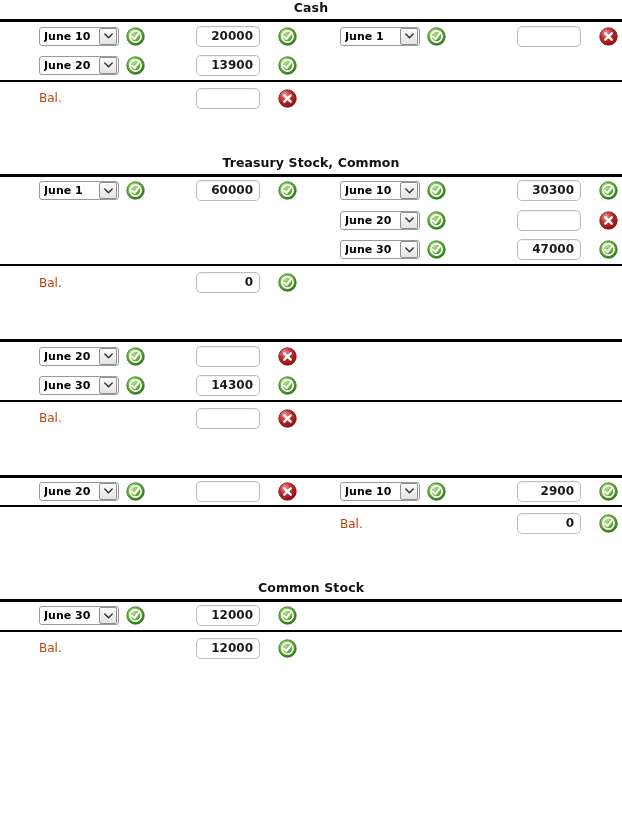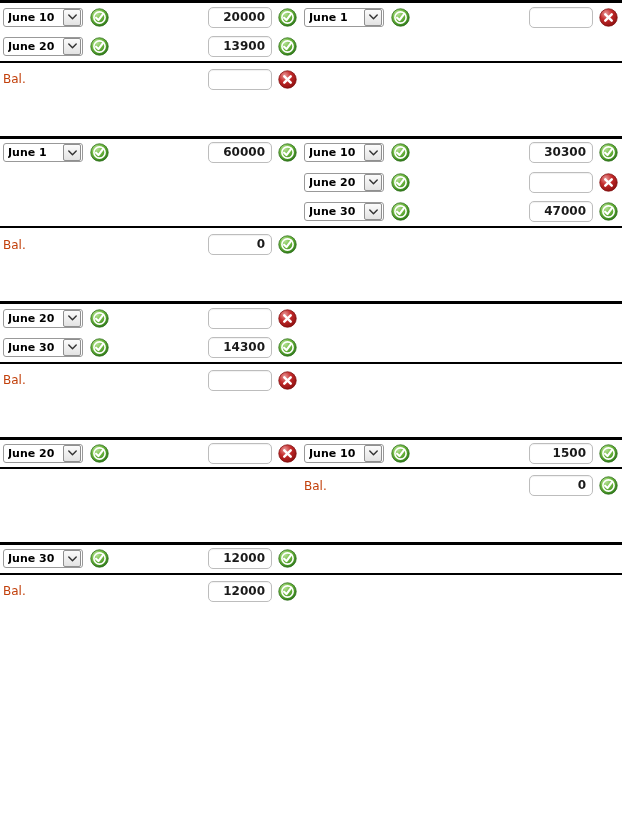--- a/index.html
+++ b/index.html
@@ -58,23 +58,23 @@
   .entry-row-h { height: 30px; }
   .bal-row-h   { height: 34px; }
 
   .cellwrap {
     display: flex;
     align-items: center;
     height: 100%;
     box-sizing: border-box;
   }
   .cell-ld .cellwrap,
-  .cell-rd .cellwrap { padding-left: 3px; gap: 7px; }
+  .cell-rd .cellwrap { padding-left: 3px; gap: 7px; margin-left: 36px; }
   .cell-la .cellwrap,
-  .cell-ra .cellwrap { justify-content: flex-end; padding-right: 4px; gap: 6px; }
+  .cell-ra .cellwrap { justify-content: flex-end; padding-right: 4px; gap: 18px; }
 
   
   .date-select {
     display: inline-flex;
     align-items: center;
     justify-content: space-between;
     width: 80px;
     height: 19px;
     box-sizing: border-box;
     border: 1px solid #999999;
@@ -140,20 +140,21 @@
   }
   .status-icon svg { display: block; }
 
   .gap { height: 40px; }
 </style>
 </head>
 <body>
 
 <div class="worksheet">
     <div class="account">
+      <div class="account-title">Cash</div>
       <table class="taccount">
         <colgroup>
           <col class="col-ld">
           <col class="col-la">
           <col class="col-rd">
           <col class="col-ra">
         </colgroup>
         <tbody>
           <tr class="rule-top entry-row-h">
             <td class="cell-ld">
@@ -312,20 +313,263 @@
                   <svg width="19" height="19" viewBox="0 0 20 20">
                     <defs>
                       <radialGradient id="gNO" cx="35%" cy="28%" r="78%">
                         <stop offset="0%" stop-color="#e89a9a"></stop>
                         <stop offset="45%" stop-color="#c42b2b"></stop>
                         <stop offset="100%" stop-color="#8b0f0f"></stop>
                       </radialGradient>
                     </defs>
                     <circle cx="10" cy="10" r="9.2" fill="url(#gNO)" stroke="#7d0c0c" stroke-width="0.8"></circle>
                     <path d="M6.6 6.6 L13.4 13.4 M13.4 6.6 L6.6 13.4" stroke="#ffffff" stroke-width="2.6" stroke-linecap="round"></path>
+                  </svg>
+                </span>
+              </div>
+            </td>
+            <td class="cell-rd">
+              <div class="cellwrap"></div>
+            </td>
+            <td class="cell-ra">
+              <div class="cellwrap"></div>
+            </td>
+          </tr>
+        </tbody>
+      </table>
+    </div>
+    <div class="gap"></div>
+    <div class="account">
+      <div class="account-title">Treasury Stock, Common</div>
+      <table class="taccount">
+        <colgroup>
+          <col class="col-ld">
+          <col class="col-la">
+          <col class="col-rd">
+          <col class="col-ra">
+        </colgroup>
+        <tbody>
+          <tr class="rule-top entry-row-h">
+            <td class="cell-ld">
+              <div class="cellwrap">
+                <span class="date-select">
+                  <span class="sel-label">June 1</span>
+                  <span class="sel-arrow">
+                    <svg width="9" height="6" viewBox="0 0 9 6">
+                      <path d="M0.8 1 L4.5 4.8 L8.2 1" fill="none" stroke="#333" stroke-width="1.4" stroke-linecap="round" stroke-linejoin="round"></path>
+                    </svg>
+                  </span>
+                </span>
+                <span class="status-icon">
+                  <svg width="19" height="19" viewBox="0 0 20 20">
+                    <defs>
+                      <radialGradient id="gOK" cx="35%" cy="28%" r="78%">
+                        <stop offset="0%" stop-color="#b9e39a"></stop>
+                        <stop offset="45%" stop-color="#6fb83f"></stop>
+                        <stop offset="100%" stop-color="#2d7a18"></stop>
+                      </radialGradient>
+                    </defs>
+                    <circle cx="10" cy="10" r="9.2" fill="url(#gOK)" stroke="#2a6b16" stroke-width="0.8"></circle>
+                    <circle cx="10" cy="10" r="5.9" fill="none" stroke="#ffffff" stroke-width="1.7"></circle>
+                    <path d="M6.4 10.2 L8.9 12.7 L14.0 6.0" fill="none" stroke="#ffffff" stroke-width="2.3" stroke-linecap="round" stroke-linejoin="round"></path>
+                  </svg>
+                </span>
+              </div>
+            </td>
+            <td class="cell-la">
+              <div class="cellwrap">
+                <span class="amount-input">60000</span>
+                <span class="status-icon">
+                  <svg width="19" height="19" viewBox="0 0 20 20">
+                    <defs>
+                      <radialGradient id="gOK" cx="35%" cy="28%" r="78%">
+                        <stop offset="0%" stop-color="#b9e39a"></stop>
+                        <stop offset="45%" stop-color="#6fb83f"></stop>
+                        <stop offset="100%" stop-color="#2d7a18"></stop>
+                      </radialGradient>
+                    </defs>
+                    <circle cx="10" cy="10" r="9.2" fill="url(#gOK)" stroke="#2a6b16" stroke-width="0.8"></circle>
+                    <circle cx="10" cy="10" r="5.9" fill="none" stroke="#ffffff" stroke-width="1.7"></circle>
+                    <path d="M6.4 10.2 L8.9 12.7 L14.0 6.0" fill="none" stroke="#ffffff" stroke-width="2.3" stroke-linecap="round" stroke-linejoin="round"></path>
+                  </svg>
+                </span>
+              </div>
+            </td>
+            <td class="cell-rd">
+              <div class="cellwrap">
+                <span class="date-select">
+                  <span class="sel-label">June 10</span>
+                  <span class="sel-arrow">
+                    <svg width="9" height="6" viewBox="0 0 9 6">
+                      <path d="M0.8 1 L4.5 4.8 L8.2 1" fill="none" stroke="#333" stroke-width="1.4" stroke-linecap="round" stroke-linejoin="round"></path>
+                    </svg>
+                  </span>
+                </span>
+                <span class="status-icon">
+                  <svg width="19" height="19" viewBox="0 0 20 20">
+                    <defs>
+                      <radialGradient id="gOK" cx="35%" cy="28%" r="78%">
+                        <stop offset="0%" stop-color="#b9e39a"></stop>
+                        <stop offset="45%" stop-color="#6fb83f"></stop>
+                        <stop offset="100%" stop-color="#2d7a18"></stop>
+                      </radialGradient>
+                    </defs>
+                    <circle cx="10" cy="10" r="9.2" fill="url(#gOK)" stroke="#2a6b16" stroke-width="0.8"></circle>
+                    <circle cx="10" cy="10" r="5.9" fill="none" stroke="#ffffff" stroke-width="1.7"></circle>
+                    <path d="M6.4 10.2 L8.9 12.7 L14.0 6.0" fill="none" stroke="#ffffff" stroke-width="2.3" stroke-linecap="round" stroke-linejoin="round"></path>
+                  </svg>
+                </span>
+              </div>
+            </td>
+            <td class="cell-ra">
+              <div class="cellwrap">
+                <span class="amount-input">30300</span>
+                <span class="status-icon">
+                  <svg width="19" height="19" viewBox="0 0 20 20">
+                    <defs>
+                      <radialGradient id="gOK" cx="35%" cy="28%" r="78%">
+                        <stop offset="0%" stop-color="#b9e39a"></stop>
+                        <stop offset="45%" stop-color="#6fb83f"></stop>
+                        <stop offset="100%" stop-color="#2d7a18"></stop>
+                      </radialGradient>
+                    </defs>
+                    <circle cx="10" cy="10" r="9.2" fill="url(#gOK)" stroke="#2a6b16" stroke-width="0.8"></circle>
+                    <circle cx="10" cy="10" r="5.9" fill="none" stroke="#ffffff" stroke-width="1.7"></circle>
+                    <path d="M6.4 10.2 L8.9 12.7 L14.0 6.0" fill="none" stroke="#ffffff" stroke-width="2.3" stroke-linecap="round" stroke-linejoin="round"></path>
+                  </svg>
+                </span>
+              </div>
+            </td>
+          </tr>
+          <tr class="entry-row-h">
+            <td class="cell-ld">
+              <div class="cellwrap"></div>
+            </td>
+            <td class="cell-la">
+              <div class="cellwrap"></div>
+            </td>
+            <td class="cell-rd">
+              <div class="cellwrap">
+                <span class="date-select">
+                  <span class="sel-label">June 20</span>
+                  <span class="sel-arrow">
+                    <svg width="9" height="6" viewBox="0 0 9 6">
+                      <path d="M0.8 1 L4.5 4.8 L8.2 1" fill="none" stroke="#333" stroke-width="1.4" stroke-linecap="round" stroke-linejoin="round"></path>
+                    </svg>
+                  </span>
+                </span>
+                <span class="status-icon">
+                  <svg width="19" height="19" viewBox="0 0 20 20">
+                    <defs>
+                      <radialGradient id="gOK" cx="35%" cy="28%" r="78%">
+                        <stop offset="0%" stop-color="#b9e39a"></stop>
+                        <stop offset="45%" stop-color="#6fb83f"></stop>
+                        <stop offset="100%" stop-color="#2d7a18"></stop>
+                      </radialGradient>
+                    </defs>
+                    <circle cx="10" cy="10" r="9.2" fill="url(#gOK)" stroke="#2a6b16" stroke-width="0.8"></circle>
+                    <circle cx="10" cy="10" r="5.9" fill="none" stroke="#ffffff" stroke-width="1.7"></circle>
+                    <path d="M6.4 10.2 L8.9 12.7 L14.0 6.0" fill="none" stroke="#ffffff" stroke-width="2.3" stroke-linecap="round" stroke-linejoin="round"></path>
+                  </svg>
+                </span>
+              </div>
+            </td>
+            <td class="cell-ra">
+              <div class="cellwrap">
+                <span class="amount-input"></span>
+                <span class="status-icon">
+                  <svg width="19" height="19" viewBox="0 0 20 20">
+                    <defs>
+                      <radialGradient id="gNO" cx="35%" cy="28%" r="78%">
+                        <stop offset="0%" stop-color="#e89a9a"></stop>
+                        <stop offset="45%" stop-color="#c42b2b"></stop>
+                        <stop offset="100%" stop-color="#8b0f0f"></stop>
+                      </radialGradient>
+                    </defs>
+                    <circle cx="10" cy="10" r="9.2" fill="url(#gNO)" stroke="#7d0c0c" stroke-width="0.8"></circle>
+                    <path d="M6.6 6.6 L13.4 13.4 M13.4 6.6 L6.6 13.4" stroke="#ffffff" stroke-width="2.6" stroke-linecap="round"></path>
+                  </svg>
+                </span>
+              </div>
+            </td>
+          </tr>
+          <tr class="entry-row-h">
+            <td class="cell-ld">
+              <div class="cellwrap"></div>
+            </td>
+            <td class="cell-la">
+              <div class="cellwrap"></div>
+            </td>
+            <td class="cell-rd">
+              <div class="cellwrap">
+                <span class="date-select">
+                  <span class="sel-label">June 30</span>
+                  <span class="sel-arrow">
+                    <svg width="9" height="6" viewBox="0 0 9 6">
+                      <path d="M0.8 1 L4.5 4.8 L8.2 1" fill="none" stroke="#333" stroke-width="1.4" stroke-linecap="round" stroke-linejoin="round"></path>
+                    </svg>
+                  </span>
+                </span>
+                <span class="status-icon">
+                  <svg width="19" height="19" viewBox="0 0 20 20">
+                    <defs>
+                      <radialGradient id="gOK" cx="35%" cy="28%" r="78%">
+                        <stop offset="0%" stop-color="#b9e39a"></stop>
+                        <stop offset="45%" stop-color="#6fb83f"></stop>
+                        <stop offset="100%" stop-color="#2d7a18"></stop>
+                      </radialGradient>
+                    </defs>
+                    <circle cx="10" cy="10" r="9.2" fill="url(#gOK)" stroke="#2a6b16" stroke-width="0.8"></circle>
+                    <circle cx="10" cy="10" r="5.9" fill="none" stroke="#ffffff" stroke-width="1.7"></circle>
+                    <path d="M6.4 10.2 L8.9 12.7 L14.0 6.0" fill="none" stroke="#ffffff" stroke-width="2.3" stroke-linecap="round" stroke-linejoin="round"></path>
+                  </svg>
+                </span>
+              </div>
+            </td>
+            <td class="cell-ra">
+              <div class="cellwrap">
+                <span class="amount-input">47000</span>
+                <span class="status-icon">
+                  <svg width="19" height="19" viewBox="0 0 20 20">
+                    <defs>
+                      <radialGradient id="gOK" cx="35%" cy="28%" r="78%">
+                        <stop offset="0%" stop-color="#b9e39a"></stop>
+                        <stop offset="45%" stop-color="#6fb83f"></stop>
+                        <stop offset="100%" stop-color="#2d7a18"></stop>
+                      </radialGradient>
+                    </defs>
+                    <circle cx="10" cy="10" r="9.2" fill="url(#gOK)" stroke="#2a6b16" stroke-width="0.8"></circle>
+                    <circle cx="10" cy="10" r="5.9" fill="none" stroke="#ffffff" stroke-width="1.7"></circle>
+                    <path d="M6.4 10.2 L8.9 12.7 L14.0 6.0" fill="none" stroke="#ffffff" stroke-width="2.3" stroke-linecap="round" stroke-linejoin="round"></path>
+                  </svg>
+                </span>
+              </div>
+            </td>
+          </tr>
+          <tr class="rule-bal bal-row-h">
+            <td class="cell-ld">
+              <div class="cellwrap">
+                <span class="bal-label">Bal.</span>
+              </div>
+            </td>
+            <td class="cell-la">
+              <div class="cellwrap">
+                <span class="amount-input">0</span>
+                <span class="status-icon">
+                  <svg width="19" height="19" viewBox="0 0 20 20">
+                    <defs>
+                      <radialGradient id="gOK" cx="35%" cy="28%" r="78%">
+                        <stop offset="0%" stop-color="#b9e39a"></stop>
+                        <stop offset="45%" stop-color="#6fb83f"></stop>
+                        <stop offset="100%" stop-color="#2d7a18"></stop>
+                      </radialGradient>
+                    </defs>
+                    <circle cx="10" cy="10" r="9.2" fill="url(#gOK)" stroke="#2a6b16" stroke-width="0.8"></circle>
+                    <circle cx="10" cy="10" r="5.9" fill="none" stroke="#ffffff" stroke-width="1.7"></circle>
+                    <path d="M6.4 10.2 L8.9 12.7 L14.0 6.0" fill="none" stroke="#ffffff" stroke-width="2.3" stroke-linecap="round" stroke-linejoin="round"></path>
                   </svg>
                 </span>
               </div>
             </td>
             <td class="cell-rd">
               <div class="cellwrap"></div>
             </td>
             <td class="cell-ra">
               <div class="cellwrap"></div>
             </td>
@@ -340,118 +584,20 @@
           <col class="col-ld">
           <col class="col-la">
           <col class="col-rd">
           <col class="col-ra">
         </colgroup>
         <tbody>
           <tr class="rule-top entry-row-h">
             <td class="cell-ld">
               <div class="cellwrap">
                 <span class="date-select">
-                  <span class="sel-label">June 1</span>
-                  <span class="sel-arrow">
-                    <svg width="9" height="6" viewBox="0 0 9 6">
-                      <path d="M0.8 1 L4.5 4.8 L8.2 1" fill="none" stroke="#333" stroke-width="1.4" stroke-linecap="round" stroke-linejoin="round"></path>
-                    </svg>
-                  </span>
-                </span>
-                <span class="status-icon">
-                  <svg width="19" height="19" viewBox="0 0 20 20">
-                    <defs>
-                      <radialGradient id="gOK" cx="35%" cy="28%" r="78%">
-                        <stop offset="0%" stop-color="#b9e39a"></stop>
-                        <stop offset="45%" stop-color="#6fb83f"></stop>
-                        <stop offset="100%" stop-color="#2d7a18"></stop>
-                      </radialGradient>
-                    </defs>
-                    <circle cx="10" cy="10" r="9.2" fill="url(#gOK)" stroke="#2a6b16" stroke-width="0.8"></circle>
-                    <circle cx="10" cy="10" r="5.9" fill="none" stroke="#ffffff" stroke-width="1.7"></circle>
-                    <path d="M6.4 10.2 L8.9 12.7 L14.0 6.0" fill="none" stroke="#ffffff" stroke-width="2.3" stroke-linecap="round" stroke-linejoin="round"></path>
-                  </svg>
-                </span>
-              </div>
-            </td>
-            <td class="cell-la">
-              <div class="cellwrap">
-                <span class="amount-input">60000</span>
-                <span class="status-icon">
-                  <svg width="19" height="19" viewBox="0 0 20 20">
-                    <defs>
-                      <radialGradient id="gOK" cx="35%" cy="28%" r="78%">
-                        <stop offset="0%" stop-color="#b9e39a"></stop>
-                        <stop offset="45%" stop-color="#6fb83f"></stop>
-                        <stop offset="100%" stop-color="#2d7a18"></stop>
-                      </radialGradient>
-                    </defs>
-                    <circle cx="10" cy="10" r="9.2" fill="url(#gOK)" stroke="#2a6b16" stroke-width="0.8"></circle>
-                    <circle cx="10" cy="10" r="5.9" fill="none" stroke="#ffffff" stroke-width="1.7"></circle>
-                    <path d="M6.4 10.2 L8.9 12.7 L14.0 6.0" fill="none" stroke="#ffffff" stroke-width="2.3" stroke-linecap="round" stroke-linejoin="round"></path>
-                  </svg>
-                </span>
-              </div>
-            </td>
-            <td class="cell-rd">
-              <div class="cellwrap">
-                <span class="date-select">
-                  <span class="sel-label">June 10</span>
-                  <span class="sel-arrow">
-                    <svg width="9" height="6" viewBox="0 0 9 6">
-                      <path d="M0.8 1 L4.5 4.8 L8.2 1" fill="none" stroke="#333" stroke-width="1.4" stroke-linecap="round" stroke-linejoin="round"></path>
-                    </svg>
-                  </span>
-                </span>
-                <span class="status-icon">
-                  <svg width="19" height="19" viewBox="0 0 20 20">
-                    <defs>
-                      <radialGradient id="gOK" cx="35%" cy="28%" r="78%">
-                        <stop offset="0%" stop-color="#b9e39a"></stop>
-                        <stop offset="45%" stop-color="#6fb83f"></stop>
-                        <stop offset="100%" stop-color="#2d7a18"></stop>
-                      </radialGradient>
-                    </defs>
-                    <circle cx="10" cy="10" r="9.2" fill="url(#gOK)" stroke="#2a6b16" stroke-width="0.8"></circle>
-                    <circle cx="10" cy="10" r="5.9" fill="none" stroke="#ffffff" stroke-width="1.7"></circle>
-                    <path d="M6.4 10.2 L8.9 12.7 L14.0 6.0" fill="none" stroke="#ffffff" stroke-width="2.3" stroke-linecap="round" stroke-linejoin="round"></path>
-                  </svg>
-                </span>
-              </div>
-            </td>
-            <td class="cell-ra">
-              <div class="cellwrap">
-                <span class="amount-input">30300</span>
-                <span class="status-icon">
-                  <svg width="19" height="19" viewBox="0 0 20 20">
-                    <defs>
-                      <radialGradient id="gOK" cx="35%" cy="28%" r="78%">
-                        <stop offset="0%" stop-color="#b9e39a"></stop>
-                        <stop offset="45%" stop-color="#6fb83f"></stop>
-                        <stop offset="100%" stop-color="#2d7a18"></stop>
-                      </radialGradient>
-                    </defs>
-                    <circle cx="10" cy="10" r="9.2" fill="url(#gOK)" stroke="#2a6b16" stroke-width="0.8"></circle>
-                    <circle cx="10" cy="10" r="5.9" fill="none" stroke="#ffffff" stroke-width="1.7"></circle>
-                    <path d="M6.4 10.2 L8.9 12.7 L14.0 6.0" fill="none" stroke="#ffffff" stroke-width="2.3" stroke-linecap="round" stroke-linejoin="round"></path>
-                  </svg>
-                </span>
-              </div>
-            </td>
-          </tr>
-          <tr class="entry-row-h">
-            <td class="cell-ld">
-              <div class="cellwrap"></div>
-            </td>
-            <td class="cell-la">
-              <div class="cellwrap"></div>
-            </td>
-            <td class="cell-rd">
-              <div class="cellwrap">
-                <span class="date-select">
                   <span class="sel-label">June 20</span>
                   <span class="sel-arrow">
                     <svg width="9" height="6" viewBox="0 0 9 6">
                       <path d="M0.8 1 L4.5 4.8 L8.2 1" fill="none" stroke="#333" stroke-width="1.4" stroke-linecap="round" stroke-linejoin="round"></path>
                     </svg>
                   </span>
                 </span>
                 <span class="status-icon">
                   <svg width="19" height="19" viewBox="0 0 20 20">
                     <defs>
@@ -461,47 +607,47 @@
                         <stop offset="100%" stop-color="#2d7a18"></stop>
                       </radialGradient>
                     </defs>
                     <circle cx="10" cy="10" r="9.2" fill="url(#gOK)" stroke="#2a6b16" stroke-width="0.8"></circle>
                     <circle cx="10" cy="10" r="5.9" fill="none" stroke="#ffffff" stroke-width="1.7"></circle>
                     <path d="M6.4 10.2 L8.9 12.7 L14.0 6.0" fill="none" stroke="#ffffff" stroke-width="2.3" stroke-linecap="round" stroke-linejoin="round"></path>
                   </svg>
                 </span>
               </div>
             </td>
-            <td class="cell-ra">
+            <td class="cell-la">
               <div class="cellwrap">
                 <span class="amount-input"></span>
                 <span class="status-icon">
                   <svg width="19" height="19" viewBox="0 0 20 20">
                     <defs>
                       <radialGradient id="gNO" cx="35%" cy="28%" r="78%">
                         <stop offset="0%" stop-color="#e89a9a"></stop>
                         <stop offset="45%" stop-color="#c42b2b"></stop>
                         <stop offset="100%" stop-color="#8b0f0f"></stop>
                       </radialGradient>
                     </defs>
                     <circle cx="10" cy="10" r="9.2" fill="url(#gNO)" stroke="#7d0c0c" stroke-width="0.8"></circle>
                     <path d="M6.6 6.6 L13.4 13.4 M13.4 6.6 L6.6 13.4" stroke="#ffffff" stroke-width="2.6" stroke-linecap="round"></path>
                   </svg>
                 </span>
               </div>
             </td>
+            <td class="cell-rd">
+              <div class="cellwrap"></div>
+            </td>
+            <td class="cell-ra">
+              <div class="cellwrap"></div>
+            </td>
           </tr>
           <tr class="entry-row-h">
             <td class="cell-ld">
-              <div class="cellwrap"></div>
-            </td>
-            <td class="cell-la">
-              <div class="cellwrap"></div>
-            </td>
-            <td class="cell-rd">
               <div class="cellwrap">
                 <span class="date-select">
                   <span class="sel-label">June 30</span>
                   <span class="sel-arrow">
                     <svg width="9" height="6" viewBox="0 0 9 6">
                       <path d="M0.8 1 L4.5 4.8 L8.2 1" fill="none" stroke="#333" stroke-width="1.4" stroke-linecap="round" stroke-linejoin="round"></path>
                     </svg>
                   </span>
                 </span>
                 <span class="status-icon">
@@ -513,61 +659,66 @@
                         <stop offset="100%" stop-color="#2d7a18"></stop>
                       </radialGradient>
                     </defs>
                     <circle cx="10" cy="10" r="9.2" fill="url(#gOK)" stroke="#2a6b16" stroke-width="0.8"></circle>
                     <circle cx="10" cy="10" r="5.9" fill="none" stroke="#ffffff" stroke-width="1.7"></circle>
                     <path d="M6.4 10.2 L8.9 12.7 L14.0 6.0" fill="none" stroke="#ffffff" stroke-width="2.3" stroke-linecap="round" stroke-linejoin="round"></path>
                   </svg>
                 </span>
               </div>
             </td>
-            <td class="cell-ra">
-              <div class="cellwrap">
-                <span class="amount-input">47000</span>
-                <span class="status-icon">
-                  <svg width="19" height="19" viewBox="0 0 20 20">
-                    <defs>
-                      <radialGradient id="gOK" cx="35%" cy="28%" r="78%">
-                        <stop offset="0%" stop-color="#b9e39a"></stop>
-                        <stop offset="45%" stop-color="#6fb83f"></stop>
-                        <stop offset="100%" stop-color="#2d7a18"></stop>
-                      </radialGradient>
-                    </defs>
-                    <circle cx="10" cy="10" r="9.2" fill="url(#gOK)" stroke="#2a6b16" stroke-width="0.8"></circle>
-                    <circle cx="10" cy="10" r="5.9" fill="none" stroke="#ffffff" stroke-width="1.7"></circle>
-                    <path d="M6.4 10.2 L8.9 12.7 L14.0 6.0" fill="none" stroke="#ffffff" stroke-width="2.3" stroke-linecap="round" stroke-linejoin="round"></path>
-                  </svg>
-                </span>
-              </div>
+            <td class="cell-la">
+              <div class="cellwrap">
+                <span class="amount-input">14300</span>
+                <span class="status-icon">
+                  <svg width="19" height="19" viewBox="0 0 20 20">
+                    <defs>
+                      <radialGradient id="gOK" cx="35%" cy="28%" r="78%">
+                        <stop offset="0%" stop-color="#b9e39a"></stop>
+                        <stop offset="45%" stop-color="#6fb83f"></stop>
+                        <stop offset="100%" stop-color="#2d7a18"></stop>
+                      </radialGradient>
+                    </defs>
+                    <circle cx="10" cy="10" r="9.2" fill="url(#gOK)" stroke="#2a6b16" stroke-width="0.8"></circle>
+                    <circle cx="10" cy="10" r="5.9" fill="none" stroke="#ffffff" stroke-width="1.7"></circle>
+                    <path d="M6.4 10.2 L8.9 12.7 L14.0 6.0" fill="none" stroke="#ffffff" stroke-width="2.3" stroke-linecap="round" stroke-linejoin="round"></path>
+                  </svg>
+                </span>
+              </div>
+            </td>
+            <td class="cell-rd">
+              <div class="cellwrap"></div>
+            </td>
+            <td class="cell-ra">
+              <div class="cellwrap"></div>
             </td>
           </tr>
           <tr class="rule-bal bal-row-h">
             <td class="cell-ld">
               <div class="cellwrap">
                 <span class="bal-label">Bal.</span>
               </div>
             </td>
             <td class="cell-la">
               <div class="cellwrap">
-                <span class="amount-input">0</span>
-                <span class="status-icon">
-                  <svg width="19" height="19" viewBox="0 0 20 20">
-                    <defs>
-                      <radialGradient id="gOK" cx="35%" cy="28%" r="78%">
-                        <stop offset="0%" stop-color="#b9e39a"></stop>
-                        <stop offset="45%" stop-color="#6fb83f"></stop>
-                        <stop offset="100%" stop-color="#2d7a18"></stop>
-                      </radialGradient>
-                    </defs>
-                    <circle cx="10" cy="10" r="9.2" fill="url(#gOK)" stroke="#2a6b16" stroke-width="0.8"></circle>
-                    <circle cx="10" cy="10" r="5.9" fill="none" stroke="#ffffff" stroke-width="1.7"></circle>
-                    <path d="M6.4 10.2 L8.9 12.7 L14.0 6.0" fill="none" stroke="#ffffff" stroke-width="2.3" stroke-linecap="round" stroke-linejoin="round"></path>
+                <span class="amount-input"></span>
+                <span class="status-icon">
+                  <svg width="19" height="19" viewBox="0 0 20 20">
+                    <defs>
+                      <radialGradient id="gNO" cx="35%" cy="28%" r="78%">
+                        <stop offset="0%" stop-color="#e89a9a"></stop>
+                        <stop offset="45%" stop-color="#c42b2b"></stop>
+                        <stop offset="100%" stop-color="#8b0f0f"></stop>
+                      </radialGradient>
+                    </defs>
+                    <circle cx="10" cy="10" r="9.2" fill="url(#gNO)" stroke="#7d0c0c" stroke-width="0.8"></circle>
+                    <path d="M6.6 6.6 L13.4 13.4 M13.4 6.6 L6.6 13.4" stroke="#ffffff" stroke-width="2.6" stroke-linecap="round"></path>
                   </svg>
                 </span>
               </div>
             </td>
             <td class="cell-rd">
               <div class="cellwrap"></div>
             </td>
             <td class="cell-ra">
               <div class="cellwrap"></div>
             </td>
@@ -624,263 +775,115 @@
                         <stop offset="100%" stop-color="#8b0f0f"></stop>
                       </radialGradient>
                     </defs>
                     <circle cx="10" cy="10" r="9.2" fill="url(#gNO)" stroke="#7d0c0c" stroke-width="0.8"></circle>
                     <path d="M6.6 6.6 L13.4 13.4 M13.4 6.6 L6.6 13.4" stroke="#ffffff" stroke-width="2.6" stroke-linecap="round"></path>
                   </svg>
                 </span>
               </div>
             </td>
             <td class="cell-rd">
-              <div class="cellwrap"></div>
-            </td>
-            <td class="cell-ra">
-              <div class="cellwrap"></div>
-            </td>
-          </tr>
-          <tr class="entry-row-h">
-            <td class="cell-ld">
-              <div class="cellwrap">
-                <span class="date-select">
-                  <span class="sel-label">June 30</span>
-                  <span class="sel-arrow">
-                    <svg width="9" height="6" viewBox="0 0 9 6">
-                      <path d="M0.8 1 L4.5 4.8 L8.2 1" fill="none" stroke="#333" stroke-width="1.4" stroke-linecap="round" stroke-linejoin="round"></path>
-                    </svg>
-                  </span>
-                </span>
-                <span class="status-icon">
-                  <svg width="19" height="19" viewBox="0 0 20 20">
-                    <defs>
-                      <radialGradient id="gOK" cx="35%" cy="28%" r="78%">
-                        <stop offset="0%" stop-color="#b9e39a"></stop>
-                        <stop offset="45%" stop-color="#6fb83f"></stop>
-                        <stop offset="100%" stop-color="#2d7a18"></stop>
-                      </radialGradient>
-                    </defs>
-                    <circle cx="10" cy="10" r="9.2" fill="url(#gOK)" stroke="#2a6b16" stroke-width="0.8"></circle>
-                    <circle cx="10" cy="10" r="5.9" fill="none" stroke="#ffffff" stroke-width="1.7"></circle>
-                    <path d="M6.4 10.2 L8.9 12.7 L14.0 6.0" fill="none" stroke="#ffffff" stroke-width="2.3" stroke-linecap="round" stroke-linejoin="round"></path>
-                  </svg>
-                </span>
-              </div>
-            </td>
-            <td class="cell-la">
-              <div class="cellwrap">
-                <span class="amount-input">14300</span>
-                <span class="status-icon">
-                  <svg width="19" height="19" viewBox="0 0 20 20">
-                    <defs>
-                      <radialGradient id="gOK" cx="35%" cy="28%" r="78%">
-                        <stop offset="0%" stop-color="#b9e39a"></stop>
-                        <stop offset="45%" stop-color="#6fb83f"></stop>
-                        <stop offset="100%" stop-color="#2d7a18"></stop>
-                      </radialGradient>
-                    </defs>
-                    <circle cx="10" cy="10" r="9.2" fill="url(#gOK)" stroke="#2a6b16" stroke-width="0.8"></circle>
-                    <circle cx="10" cy="10" r="5.9" fill="none" stroke="#ffffff" stroke-width="1.7"></circle>
-                    <path d="M6.4 10.2 L8.9 12.7 L14.0 6.0" fill="none" stroke="#ffffff" stroke-width="2.3" stroke-linecap="round" stroke-linejoin="round"></path>
-                  </svg>
-                </span>
-              </div>
-            </td>
-            <td class="cell-rd">
-              <div class="cellwrap"></div>
-            </td>
-            <td class="cell-ra">
-              <div class="cellwrap"></div>
+              <div class="cellwrap">
+                <span class="date-select">
+                  <span class="sel-label">June 10</span>
+                  <span class="sel-arrow">
+                    <svg width="9" height="6" viewBox="0 0 9 6">
+                      <path d="M0.8 1 L4.5 4.8 L8.2 1" fill="none" stroke="#333" stroke-width="1.4" stroke-linecap="round" stroke-linejoin="round"></path>
+                    </svg>
+                  </span>
+                </span>
+                <span class="status-icon">
+                  <svg width="19" height="19" viewBox="0 0 20 20">
+                    <defs>
+                      <radialGradient id="gOK" cx="35%" cy="28%" r="78%">
+                        <stop offset="0%" stop-color="#b9e39a"></stop>
+                        <stop offset="45%" stop-color="#6fb83f"></stop>
+                        <stop offset="100%" stop-color="#2d7a18"></stop>
+                      </radialGradient>
+                    </defs>
+                    <circle cx="10" cy="10" r="9.2" fill="url(#gOK)" stroke="#2a6b16" stroke-width="0.8"></circle>
+                    <circle cx="10" cy="10" r="5.9" fill="none" stroke="#ffffff" stroke-width="1.7"></circle>
+                    <path d="M6.4 10.2 L8.9 12.7 L14.0 6.0" fill="none" stroke="#ffffff" stroke-width="2.3" stroke-linecap="round" stroke-linejoin="round"></path>
+                  </svg>
+                </span>
+              </div>
+            </td>
+            <td class="cell-ra">
+              <div class="cellwrap">
+                <span class="amount-input">2900</span>
+                <span class="status-icon">
+                  <svg width="19" height="19" viewBox="0 0 20 20">
+                    <defs>
+                      <radialGradient id="gOK" cx="35%" cy="28%" r="78%">
+                        <stop offset="0%" stop-color="#b9e39a"></stop>
+                        <stop offset="45%" stop-color="#6fb83f"></stop>
+                        <stop offset="100%" stop-color="#2d7a18"></stop>
+                      </radialGradient>
+                    </defs>
+                    <circle cx="10" cy="10" r="9.2" fill="url(#gOK)" stroke="#2a6b16" stroke-width="0.8"></circle>
+                    <circle cx="10" cy="10" r="5.9" fill="none" stroke="#ffffff" stroke-width="1.7"></circle>
+                    <path d="M6.4 10.2 L8.9 12.7 L14.0 6.0" fill="none" stroke="#ffffff" stroke-width="2.3" stroke-linecap="round" stroke-linejoin="round"></path>
+                  </svg>
+                </span>
+              </div>
             </td>
           </tr>
           <tr class="rule-bal bal-row-h">
             <td class="cell-ld">
+              <div class="cellwrap"></div>
+            </td>
+            <td class="cell-la">
+              <div class="cellwrap"></div>
+            </td>
+            <td class="cell-rd">
               <div class="cellwrap">
                 <span class="bal-label">Bal.</span>
               </div>
             </td>
-            <td class="cell-la">
-              <div class="cellwrap">
-                <span class="amount-input"></span>
-                <span class="status-icon">
-                  <svg width="19" height="19" viewBox="0 0 20 20">
-                    <defs>
-                      <radialGradient id="gNO" cx="35%" cy="28%" r="78%">
-                        <stop offset="0%" stop-color="#e89a9a"></stop>
-                        <stop offset="45%" stop-color="#c42b2b"></stop>
-                        <stop offset="100%" stop-color="#8b0f0f"></stop>
-                      </radialGradient>
-                    </defs>
-                    <circle cx="10" cy="10" r="9.2" fill="url(#gNO)" stroke="#7d0c0c" stroke-width="0.8"></circle>
-                    <path d="M6.6 6.6 L13.4 13.4 M13.4 6.6 L6.6 13.4" stroke="#ffffff" stroke-width="2.6" stroke-linecap="round"></path>
-                  </svg>
-                </span>
-              </div>
-            </td>
-            <td class="cell-rd">
-              <div class="cellwrap"></div>
-            </td>
-            <td class="cell-ra">
-              <div class="cellwrap"></div>
+            <td class="cell-ra">
+              <div class="cellwrap">
+                <span class="amount-input">0</span>
+                <span class="status-icon">
+                  <svg width="19" height="19" viewBox="0 0 20 20">
+                    <defs>
+                      <radialGradient id="gOK" cx="35%" cy="28%" r="78%">
+                        <stop offset="0%" stop-color="#b9e39a"></stop>
+                        <stop offset="45%" stop-color="#6fb83f"></stop>
+                        <stop offset="100%" stop-color="#2d7a18"></stop>
+                      </radialGradient>
+                    </defs>
+                    <circle cx="10" cy="10" r="9.2" fill="url(#gOK)" stroke="#2a6b16" stroke-width="0.8"></circle>
+                    <circle cx="10" cy="10" r="5.9" fill="none" stroke="#ffffff" stroke-width="1.7"></circle>
+                    <path d="M6.4 10.2 L8.9 12.7 L14.0 6.0" fill="none" stroke="#ffffff" stroke-width="2.3" stroke-linecap="round" stroke-linejoin="round"></path>
+                  </svg>
+                </span>
+              </div>
             </td>
           </tr>
         </tbody>
       </table>
     </div>
     <div class="gap"></div>
     <div class="account">
+      <div class="account-title">Common Stock</div>
       <table class="taccount">
         <colgroup>
           <col class="col-ld">
           <col class="col-la">
           <col class="col-rd">
           <col class="col-ra">
         </colgroup>
         <tbody>
           <tr class="rule-top entry-row-h">
             <td class="cell-ld">
               <div class="cellwrap">
                 <span class="date-select">
-                  <span class="sel-label">June 20</span>
-                  <span class="sel-arrow">
-                    <svg width="9" height="6" viewBox="0 0 9 6">
-                      <path d="M0.8 1 L4.5 4.8 L8.2 1" fill="none" stroke="#333" stroke-width="1.4" stroke-linecap="round" stroke-linejoin="round"></path>
-                    </svg>
-                  </span>
-                </span>
-                <span class="status-icon">
-                  <svg width="19" height="19" viewBox="0 0 20 20">
-                    <defs>
-                      <radialGradient id="gOK" cx="35%" cy="28%" r="78%">
-                        <stop offset="0%" stop-color="#b9e39a"></stop>
-                        <stop offset="45%" stop-color="#6fb83f"></stop>
-                        <stop offset="100%" stop-color="#2d7a18"></stop>
-                      </radialGradient>
-                    </defs>
-                    <circle cx="10" cy="10" r="9.2" fill="url(#gOK)" stroke="#2a6b16" stroke-width="0.8"></circle>
-                    <circle cx="10" cy="10" r="5.9" fill="none" stroke="#ffffff" stroke-width="1.7"></circle>
-                    <path d="M6.4 10.2 L8.9 12.7 L14.0 6.0" fill="none" stroke="#ffffff" stroke-width="2.3" stroke-linecap="round" stroke-linejoin="round"></path>
-                  </svg>
-                </span>
-              </div>
-            </td>
-            <td class="cell-la">
-              <div class="cellwrap">
-                <span class="amount-input"></span>
-                <span class="status-icon">
-                  <svg width="19" height="19" viewBox="0 0 20 20">
-                    <defs>
-                      <radialGradient id="gNO" cx="35%" cy="28%" r="78%">
-                        <stop offset="0%" stop-color="#e89a9a"></stop>
-                        <stop offset="45%" stop-color="#c42b2b"></stop>
-                        <stop offset="100%" stop-color="#8b0f0f"></stop>
-                      </radialGradient>
-                    </defs>
-                    <circle cx="10" cy="10" r="9.2" fill="url(#gNO)" stroke="#7d0c0c" stroke-width="0.8"></circle>
-                    <path d="M6.6 6.6 L13.4 13.4 M13.4 6.6 L6.6 13.4" stroke="#ffffff" stroke-width="2.6" stroke-linecap="round"></path>
-                  </svg>
-                </span>
-              </div>
-            </td>
-            <td class="cell-rd">
-              <div class="cellwrap">
-                <span class="date-select">
-                  <span class="sel-label">June 10</span>
-                  <span class="sel-arrow">
-                    <svg width="9" height="6" viewBox="0 0 9 6">
-                      <path d="M0.8 1 L4.5 4.8 L8.2 1" fill="none" stroke="#333" stroke-width="1.4" stroke-linecap="round" stroke-linejoin="round"></path>
-                    </svg>
-                  </span>
-                </span>
-                <span class="status-icon">
-                  <svg width="19" height="19" viewBox="0 0 20 20">
-                    <defs>
-                      <radialGradient id="gOK" cx="35%" cy="28%" r="78%">
-                        <stop offset="0%" stop-color="#b9e39a"></stop>
-                        <stop offset="45%" stop-color="#6fb83f"></stop>
-                        <stop offset="100%" stop-color="#2d7a18"></stop>
-                      </radialGradient>
-                    </defs>
-                    <circle cx="10" cy="10" r="9.2" fill="url(#gOK)" stroke="#2a6b16" stroke-width="0.8"></circle>
-                    <circle cx="10" cy="10" r="5.9" fill="none" stroke="#ffffff" stroke-width="1.7"></circle>
-                    <path d="M6.4 10.2 L8.9 12.7 L14.0 6.0" fill="none" stroke="#ffffff" stroke-width="2.3" stroke-linecap="round" stroke-linejoin="round"></path>
-                  </svg>
-                </span>
-              </div>
-            </td>
-            <td class="cell-ra">
-              <div class="cellwrap">
-                <span class="amount-input">1500</span>
-                <span class="status-icon">
-                  <svg width="19" height="19" viewBox="0 0 20 20">
-                    <defs>
-                      <radialGradient id="gOK" cx="35%" cy="28%" r="78%">
-                        <stop offset="0%" stop-color="#b9e39a"></stop>
-                        <stop offset="45%" stop-color="#6fb83f"></stop>
-                        <stop offset="100%" stop-color="#2d7a18"></stop>
-                      </radialGradient>
-                    </defs>
-                    <circle cx="10" cy="10" r="9.2" fill="url(#gOK)" stroke="#2a6b16" stroke-width="0.8"></circle>
-                    <circle cx="10" cy="10" r="5.9" fill="none" stroke="#ffffff" stroke-width="1.7"></circle>
-                    <path d="M6.4 10.2 L8.9 12.7 L14.0 6.0" fill="none" stroke="#ffffff" stroke-width="2.3" stroke-linecap="round" stroke-linejoin="round"></path>
-                  </svg>
-                </span>
-              </div>
-            </td>
-          </tr>
-          <tr class="rule-bal bal-row-h">
-            <td class="cell-ld">
-              <div class="cellwrap"></div>
-            </td>
-            <td class="cell-la">
-              <div class="cellwrap"></div>
-            </td>
-            <td class="cell-rd">
-              <div class="cellwrap">
-                <span class="bal-label">Bal.</span>
-              </div>
-            </td>
-            <td class="cell-ra">
-              <div class="cellwrap">
-                <span class="amount-input">0</span>
-                <span class="status-icon">
-                  <svg width="19" height="19" viewBox="0 0 20 20">
-                    <defs>
-                      <radialGradient id="gOK" cx="35%" cy="28%" r="78%">
-                        <stop offset="0%" stop-color="#b9e39a"></stop>
-                        <stop offset="45%" stop-color="#6fb83f"></stop>
-                        <stop offset="100%" stop-color="#2d7a18"></stop>
-                      </radialGradient>
-                    </defs>
-                    <circle cx="10" cy="10" r="9.2" fill="url(#gOK)" stroke="#2a6b16" stroke-width="0.8"></circle>
-                    <circle cx="10" cy="10" r="5.9" fill="none" stroke="#ffffff" stroke-width="1.7"></circle>
-                    <path d="M6.4 10.2 L8.9 12.7 L14.0 6.0" fill="none" stroke="#ffffff" stroke-width="2.3" stroke-linecap="round" stroke-linejoin="round"></path>
-                  </svg>
-                </span>
-              </div>
-            </td>
-          </tr>
-        </tbody>
-      </table>
-    </div>
-    <div class="gap"></div>
-    <div class="account">
-      <table class="taccount">
-        <colgroup>
-          <col class="col-ld">
-          <col class="col-la">
-          <col class="col-rd">
-          <col class="col-ra">
-        </colgroup>
-        <tbody>
-          <tr class="rule-top entry-row-h">
-            <td class="cell-ld">
-              <div class="cellwrap">
-                <span class="date-select">
                   <span class="sel-label">June 30</span>
                   <span class="sel-arrow">
                     <svg width="9" height="6" viewBox="0 0 9 6">
                       <path d="M0.8 1 L4.5 4.8 L8.2 1" fill="none" stroke="#333" stroke-width="1.4" stroke-linecap="round" stroke-linejoin="round"></path>
                     </svg>
                   </span>
                 </span>
                 <span class="status-icon">
                   <svg width="19" height="19" viewBox="0 0 20 20">
                     <defs>

